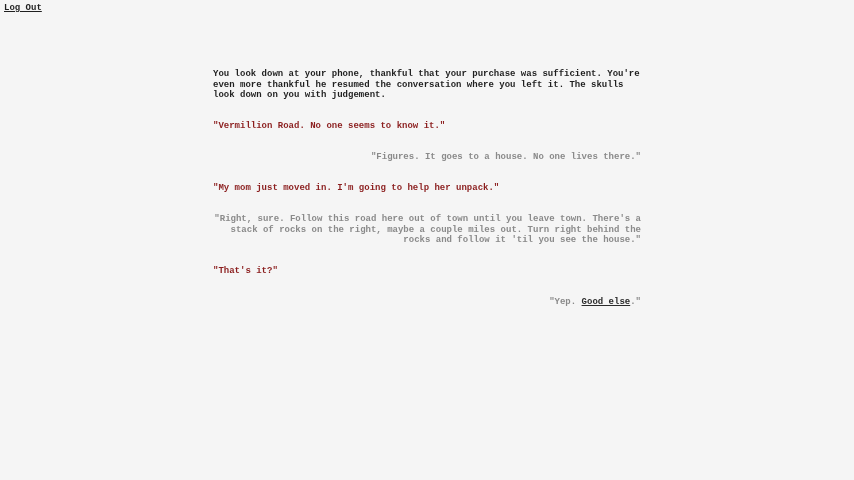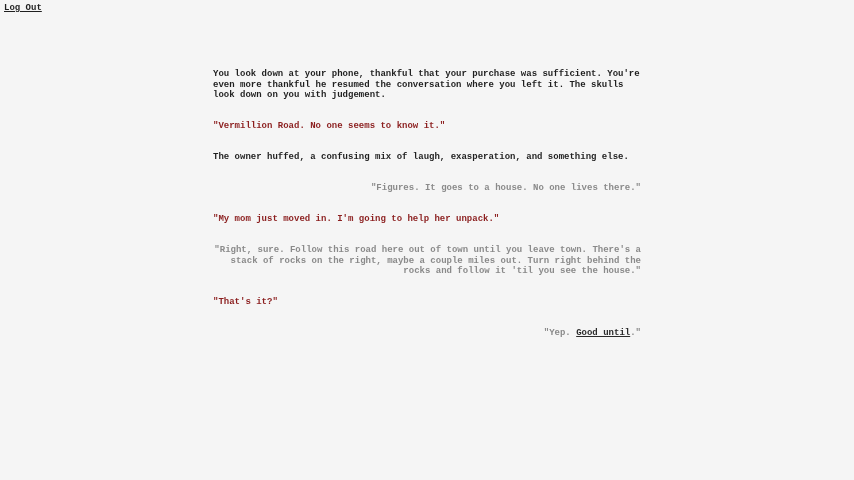--- a/index.html
+++ b/index.html
@@ -50,24 +50,23 @@
 </head>
 <body>
 
 <a class="logout">Log Out</a>
 
 <main class="story">
   <p class="narration center">You look down at your phone, thankful that your purchase was sufficient. You're even more thankful he resumed the conversation where you left it. The skulls look down on you with judgement.</p>
 
   <p class="player left">"Vermillion Road. No one seems to know it."</p>
 
-  <p class="narration left">The owner huffed, a confusing mix of laugh, exasperation, and something else.</p>
 
   <p class="npc right">"Figures. It goes to a house. No one lives there."</p>
 
   <p class="player left">"My mom just moved in. I'm going to help her unpack."</p>
 
   <p class="npc right">"Right, sure. Follow this road here out of town until you leave town. There's a stack of rocks on the right, maybe a couple miles out. Turn right behind the rocks and follow it 'til you see the house."</p>
 
   <p class="player left">"That's it?"</p>
 
-  <p class="npc right"><span>"Yep. </span><a class="story-link">Good until</a><span>."</span></p>
+  <p class="npc right"><span>"Yep. </span><a class="story-link">Good else</a><span>."</span></p>
 </main>
 
 </body></html>

